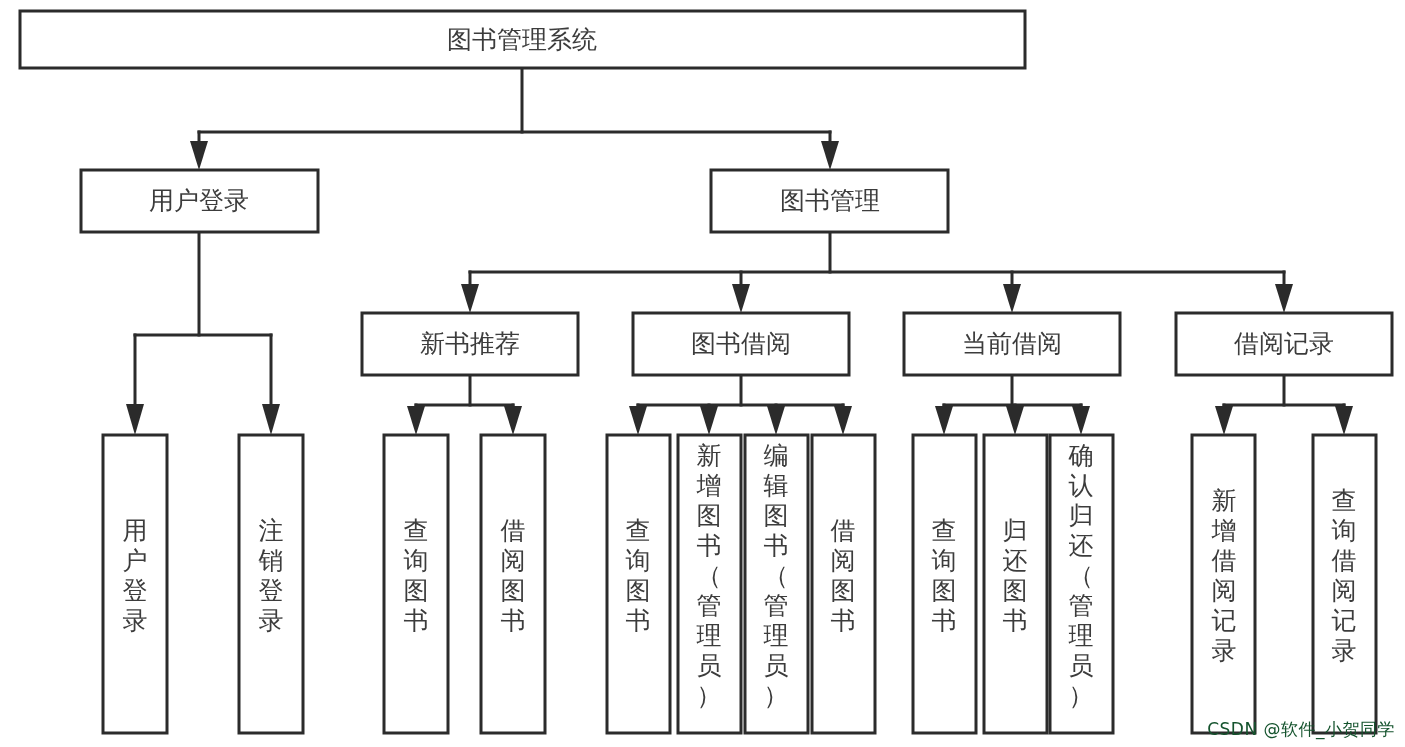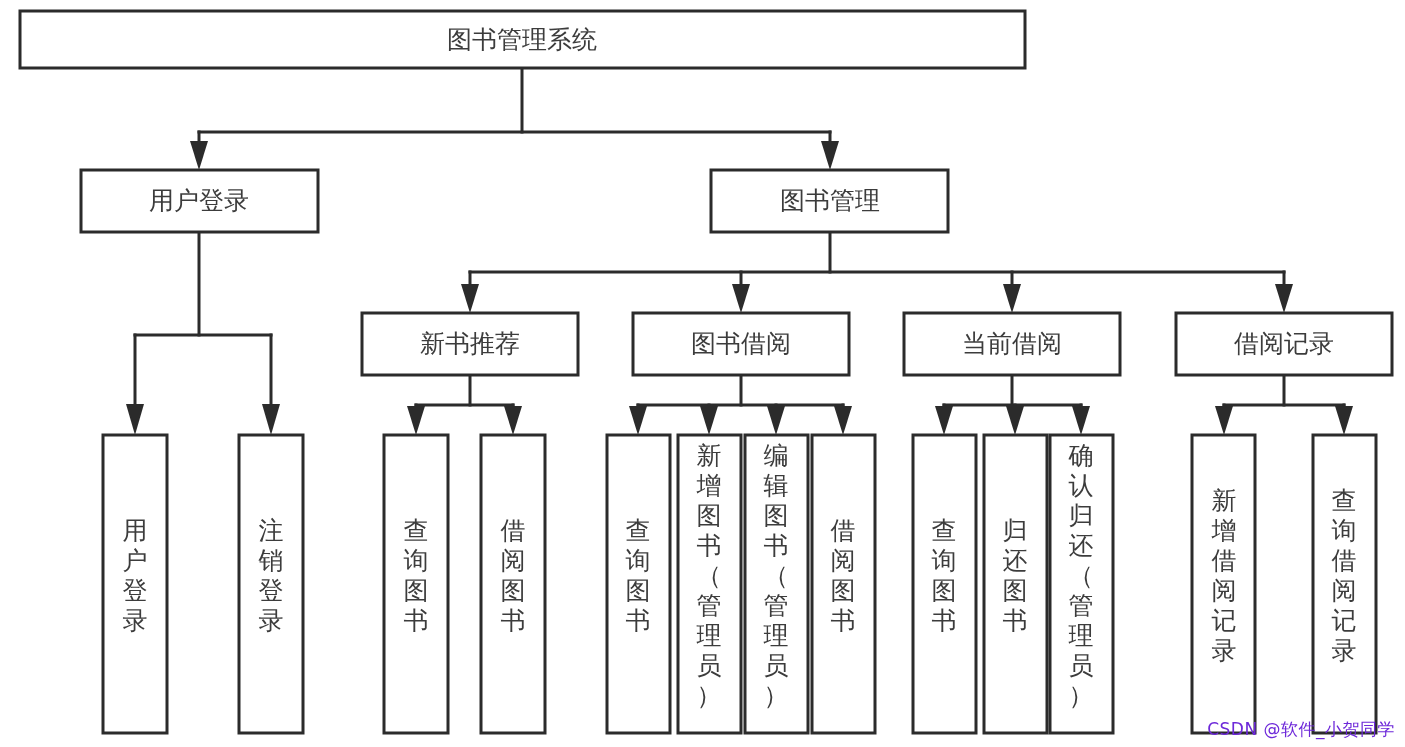--- a/index.html
+++ b/index.html
@@ -51,21 +51,21 @@
   .arrow-head {
     fill: #2b2b2b;
     stroke: none;
   }
   .watermark {
     position: absolute;
     right: 10px;
     bottom: 6px;
     font-family: "DejaVu Sans", "Liberation Sans", sans-serif;
     font-size: 17px;
-    color: #6d28d9;
+    color: #14532d;
     white-space: nowrap;
     letter-spacing: 0.5px;
   }
 </style>
 </head>
 <body>
 
 <div id="stage">
 
   <svg id="diagram" viewBox="0 0 1405 747">

